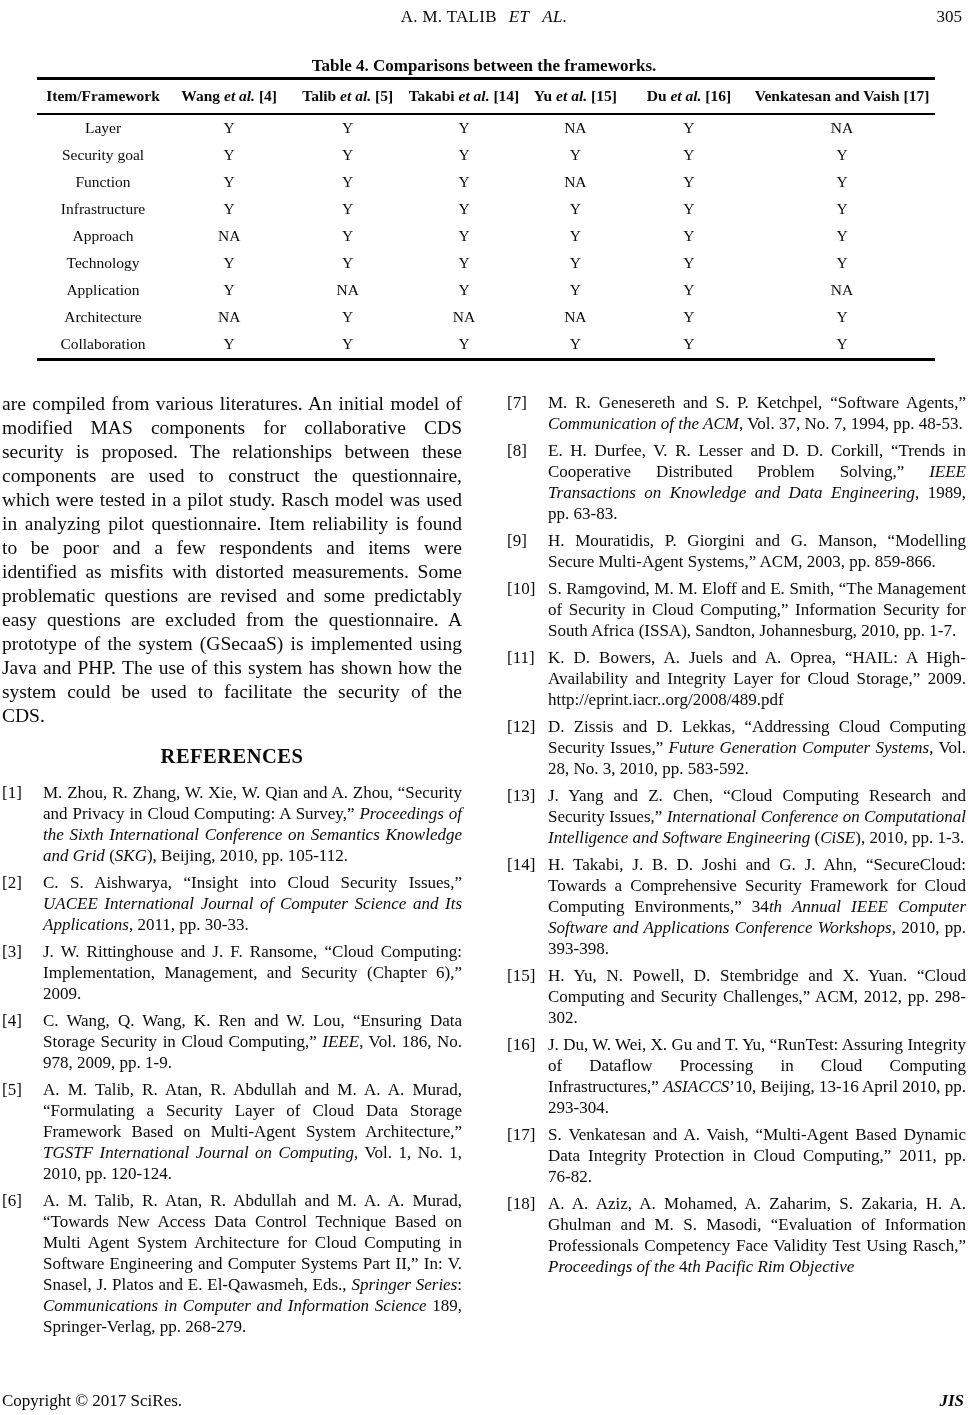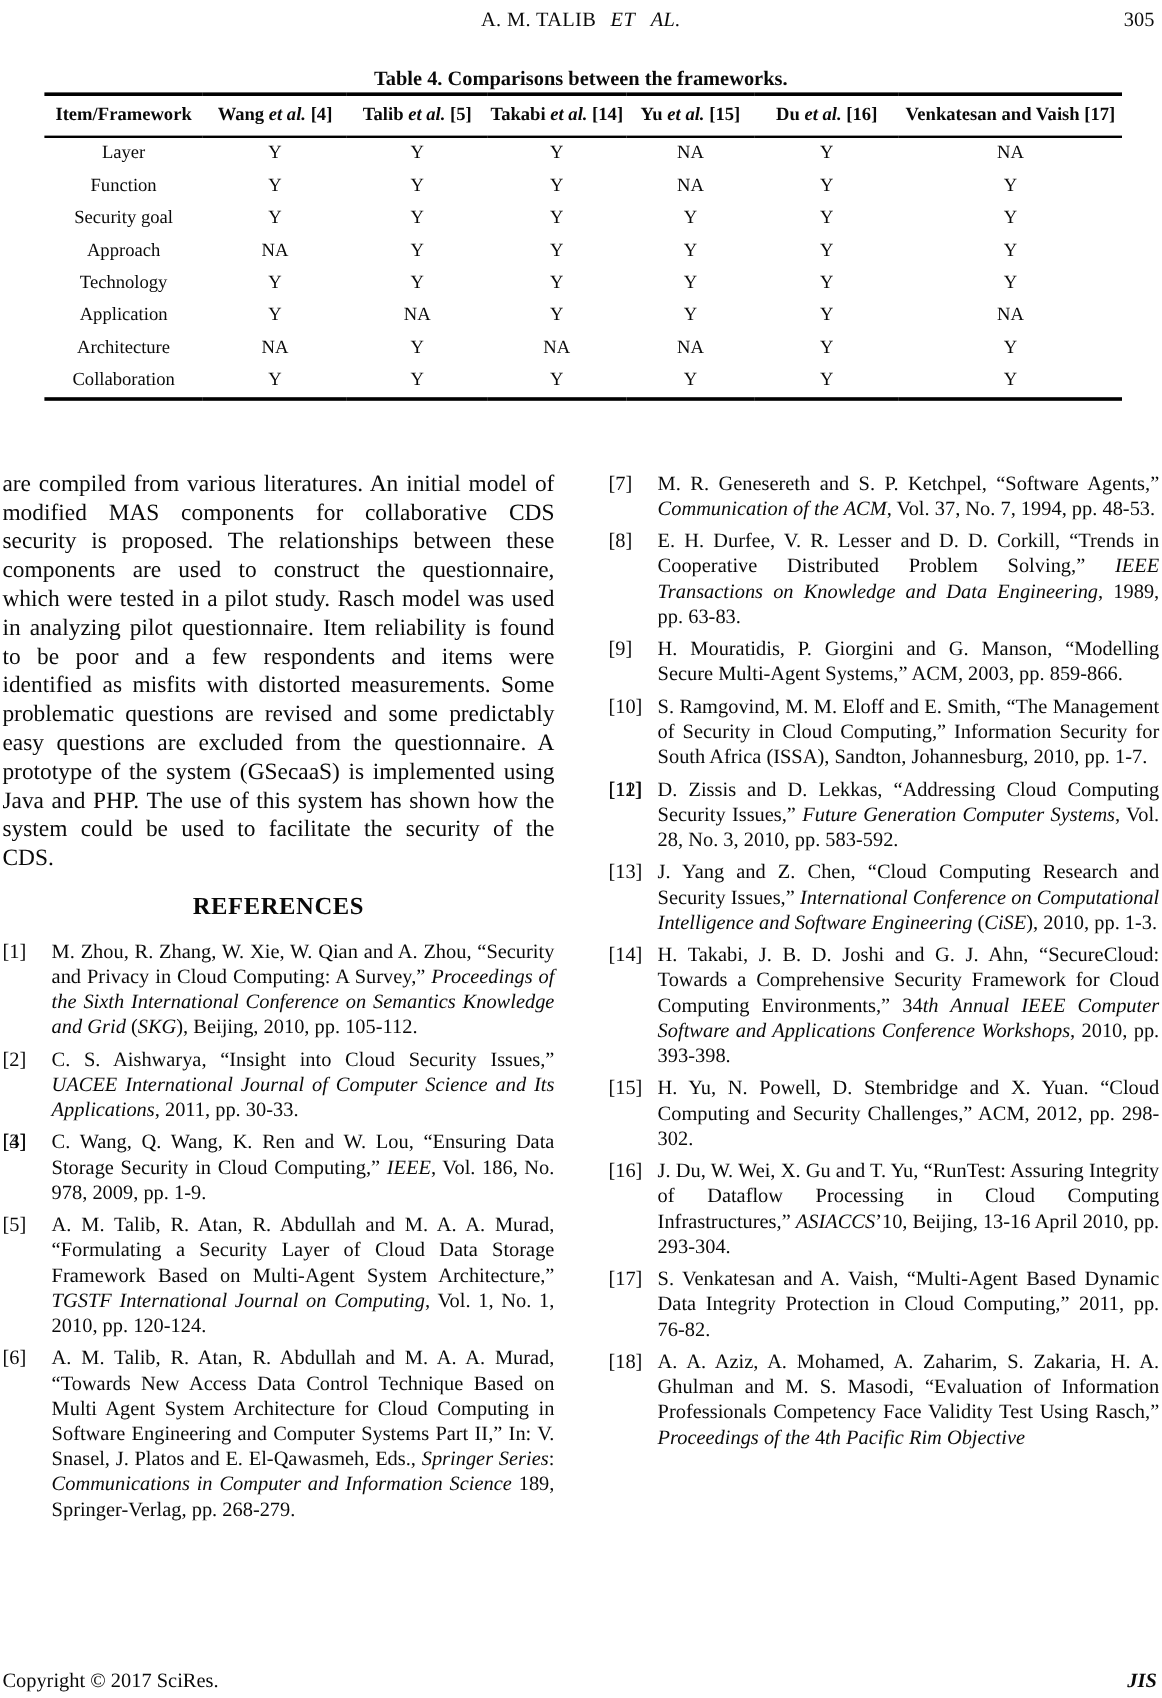--- a/index.html
+++ b/index.html
@@ -81,30 +81,39 @@
       <tr>
         <td>Layer</td>
         <td>Y</td>
         <td>Y</td>
         <td>Y</td>
         <td>NA</td>
         <td>Y</td>
         <td>NA</td>
       </tr>
       <tr>
+        <td>Security goal</td>
+        <td>Y</td>
+        <td>Y</td>
+        <td>Y</td>
+        <td>Y</td>
+        <td>Y</td>
+        <td>Y</td>
+      </tr>
+      <tr>
         <td>Function</td>
         <td>Y</td>
         <td>Y</td>
         <td>Y</td>
         <td>NA</td>
         <td>Y</td>
         <td>Y</td>
       </tr>
       <tr>
-        <td>Security goal</td>
+        <td>Infrastructure</td>
         <td>Y</td>
         <td>Y</td>
         <td>Y</td>
         <td>Y</td>
         <td>Y</td>
         <td>Y</td>
       </tr>
       <tr>
         <td>Approach</td>
         <td>NA</td>
@@ -153,33 +162,33 @@
     </tbody>
 </table>
 
 <div class="columns">
   <div class="col col-left">
     <p class="intro">are compiled from various literatures. An initial model of modified MAS components for collaborative CDS security is proposed. The relationships between these components are used to construct the questionnaire, which were tested in a pilot study. Rasch model was used in analyzing pilot questionnaire. Item reliability is found to be poor and a few respondents and items were identified as misfits with distorted measurements. Some problematic questions are revised and some predictably easy questions are excluded from the questionnaire. A prototype of the system (GSecaaS) is implemented using Java and PHP. The use of this system has shown how the system could be used to facilitate the security of the CDS.</p>
     <h2 class="refs-title">REFERENCES</h2>
     <ol class="refs" id="refs-left">
         <li class="ref"><span class="ref-label">[1]</span><span>M. Zhou, R. Zhang, W. Xie, W. Qian and A. Zhou, “Security and Privacy in Cloud Computing: A Survey,” </span><i>Proceedings of the Sixth International Conference on Semantics Knowledge and Grid</i><span> (</span><i>SKG</i><span>), Beijing, 2010, pp. 105-112.</span></li>
         <li class="ref"><span class="ref-label">[2]</span><span>C. S. Aishwarya, “Insight into Cloud Security Issues,” </span><i>UACEE International Journal of Computer Science and Its Applications</i><span>, 2011, pp. 30-33.</span></li>
-        <li class="ref"><span class="ref-label">[3]</span></li>
+        <li class="ref"><span class="ref-label">[3]</span><span>J. W. Rittinghouse and J. F. Ransome, “Cloud Computing: Implementation, Management, and Security (Chapter 6),” 2009.</span></li>
         <li class="ref"><span class="ref-label">[4]</span><span>C. Wang, Q. Wang, K. Ren and W. Lou, “Ensuring Data Storage Security in Cloud Computing,” </span><i>IEEE</i><span>, Vol. 186, No. 978, 2009, pp. 1-9.</span></li>
         <li class="ref"><span class="ref-label">[5]</span><span>A. M. Talib, R. Atan, R. Abdullah and M. A. A. Murad, “Formulating a Security Layer of Cloud Data Storage Framework Based on Multi-Agent System Architecture,” </span><i>TGSTF International Journal on Computing</i><span>, Vol. 1, No. 1, 2010, pp. 120-124.</span></li>
         <li class="ref"><span class="ref-label">[6]</span><span>A. M. Talib, R. Atan, R. Abdullah and M. A. A. Murad, “Towards New Access Data Control Technique Based on Multi Agent System Architecture for Cloud Computing in Software Engineering and Computer Systems Part II,” In: V. Snasel, J. Platos and E. El-Qawasmeh, Eds., </span><i>Springer Series</i><span>: </span><i>Communications in Computer and Information Science</i><span> 189, Springer-Verlag, pp. 268-279.</span></li>
       </ol>
   </div>
   <div class="col col-right">
     <ol class="refs" id="refs-right">
         <li class="ref"><span class="ref-label">[7]</span><span>M. R. Genesereth and S. P. Ketchpel, “Software Agents,” </span><i>Communication of the ACM</i><span>, Vol. 37, No. 7, 1994, pp. 48-53.</span></li>
         <li class="ref"><span class="ref-label">[8]</span><span>E. H. Durfee, V. R. Lesser and D. D. Corkill, “Trends in Cooperative Distributed Problem Solving,” </span><i>IEEE Transactions on Knowledge and Data Engineering</i><span>, 1989, pp. 63-83.</span></li>
         <li class="ref"><span class="ref-label">[9]</span><span>H. Mouratidis, P. Giorgini and G. Manson, “Modelling Secure Multi-Agent Systems,” ACM, 2003, pp. 859-866.</span></li>
         <li class="ref"><span class="ref-label">[10]</span><span>S. Ramgovind, M. M. Eloff and E. Smith, “The Management of Security in Cloud Computing,” Information Security for South Africa (ISSA), Sandton, Johannesburg, 2010, pp. 1-7.</span></li>
-        <li class="ref"><span class="ref-label">[11]</span></li>
+        <li class="ref"><span class="ref-label">[11]</span><span>K. D. Bowers, A. Juels and A. Oprea, “HAIL: A High-Availability and Integrity Layer for Cloud Storage,” 2009. http://eprint.iacr..org/2008/489.pdf</span></li>
         <li class="ref"><span class="ref-label">[12]</span><span>D. Zissis and D. Lekkas, “Addressing Cloud Computing Security Issues,” </span><i>Future Generation Computer Systems</i><span>, Vol. 28, No. 3, 2010, pp. 583-592.</span></li>
         <li class="ref"><span class="ref-label">[13]</span><span>J. Yang and Z. Chen, “Cloud Computing Research and Security Issues,” </span><i>International Conference on Computational Intelligence and Software Engineering</i><span> (</span><i>CiSE</i><span>), 2010, pp. 1-3.</span></li>
         <li class="ref"><span class="ref-label">[14]</span><span>H. Takabi, J. B. D. Joshi and G. J. Ahn, “SecureCloud: Towards a Comprehensive Security Framework for Cloud Computing Environments,” 34</span><i>th Annual IEEE Computer Software and Applications Conference Workshops</i><span>, 2010, pp. 393-398.</span></li>
         <li class="ref"><span class="ref-label">[15]</span><span>H. Yu, N. Powell, D. Stembridge and X. Yuan. “Cloud Computing and Security Challenges,” ACM, 2012, pp. 298-302.</span></li>
         <li class="ref"><span class="ref-label">[16]</span><span>J. Du, W. Wei, X. Gu and T. Yu, “RunTest: Assuring Integrity of Dataflow Processing in Cloud Computing Infrastructures,” </span><i>ASIACCS</i><span>’10, Beijing, 13-16 April 2010, pp. 293-304.</span></li>
         <li class="ref"><span class="ref-label">[17]</span><span>S. Venkatesan and A. Vaish, “Multi-Agent Based Dynamic Data Integrity Protection in Cloud Computing,” 2011, pp. 76-82.</span></li>
         <li class="ref"><span class="ref-label">[18]</span><span>A. A. Aziz, A. Mohamed, A. Zaharim, S. Zakaria, H. A. Ghulman and M. S. Masodi, “Evaluation of Information Professionals Competency Face Validity Test Using Rasch,” </span><i>Proceedings of the</i><span> 4</span><i>th Pacific Rim Objective</i></li>
       </ol>
   </div>
 </div>

